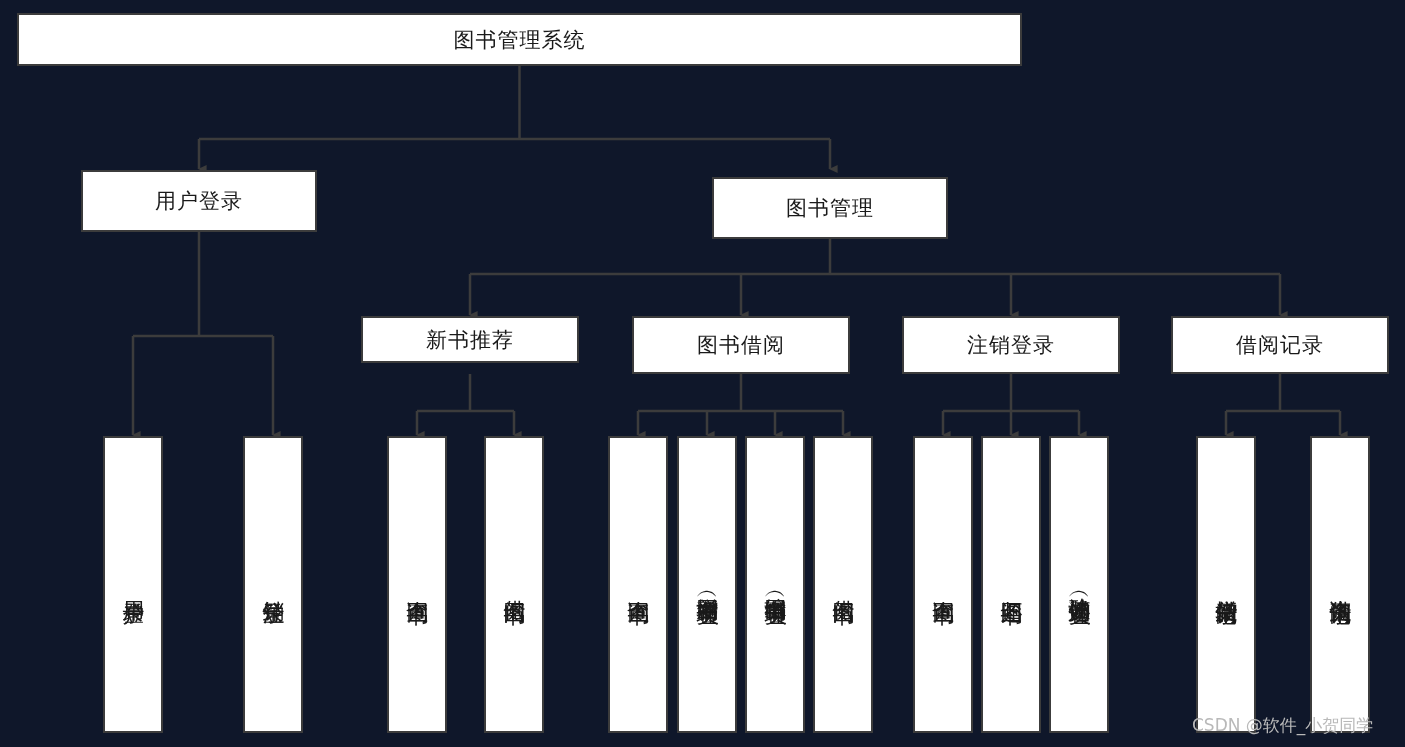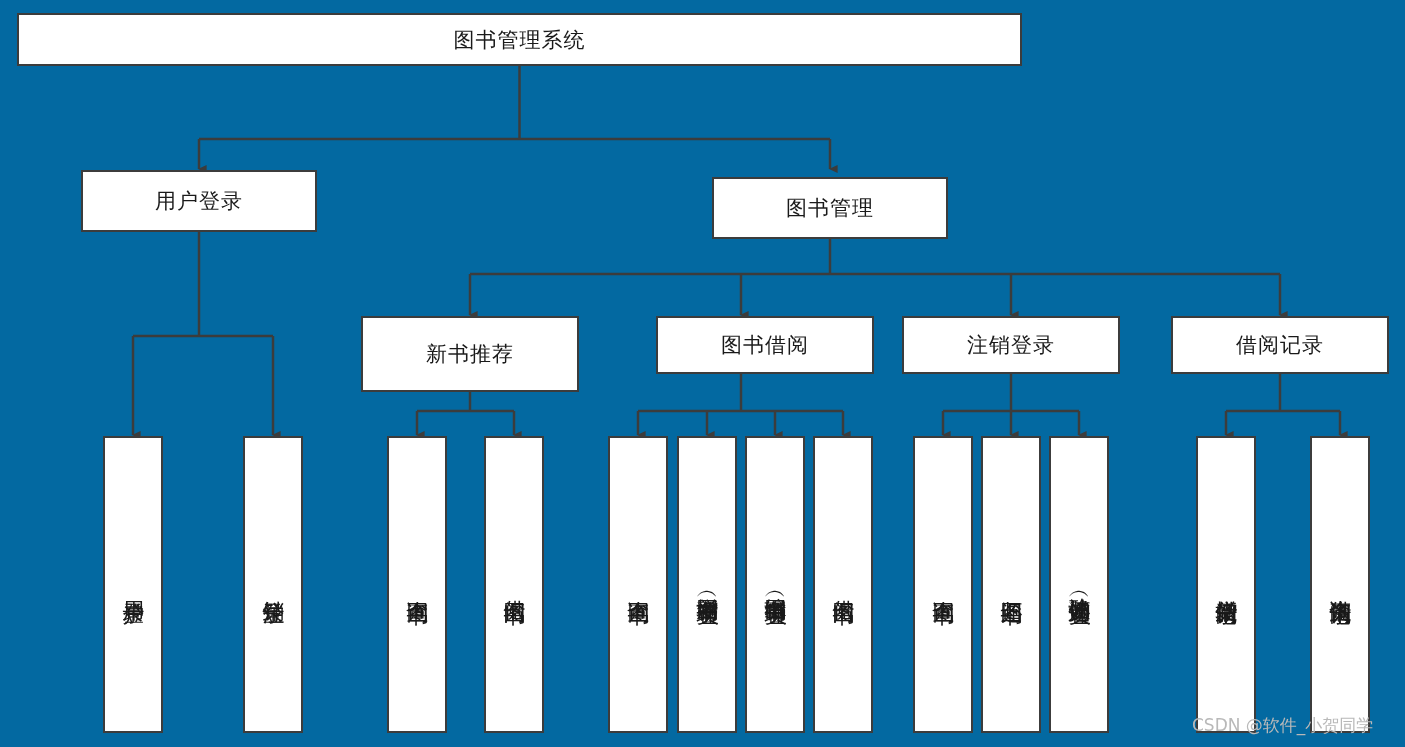--- a/index.html
+++ b/index.html
@@ -11,21 +11,21 @@
     width: 1405px;
     height: 747px;
     font-family: "Liberation Sans", "DejaVu Sans", sans-serif;
     overflow: hidden;
     position: relative;
   }
   #diagram-root {
     position: relative;
     width: 1405px;
     height: 747px;
-    background: #0369a1;
+    background: #0f172a;
   }
   svg.edges {
     position: absolute;
     left: 0;
     top: 0;
     width: 1405px;
     height: 747px;
   }
   .node {
     position: absolute;
@@ -126,30 +126,30 @@
       </div>
       <div class="node node-v" style="left: 103px; top: 436px; width: 60px; height: 297px;">
         <span class="vtext">用户登录</span>
       </div>
       <div class="node node-v" style="left: 243px; top: 436px; width: 60px; height: 297px;">
         <span class="vtext">注销登录</span>
       </div>
       <div class="node node-h" style="left: 712px; top: 177px; width: 236px; height: 62px;">
         <span>图书管理</span>
       </div>
-      <div class="node node-h" style="left: 361px; top: 316px; width: 218px; height: 76px;">
+      <div class="node node-h" style="left: 361px; top: 316px; width: 218px; height: 47px;">
         <span>新书推荐</span>
       </div>
       <div class="node node-v" style="left: 387px; top: 436px; width: 60px; height: 297px;">
         <span class="vtext">查询图书</span>
       </div>
       <div class="node node-v" style="left: 484px; top: 436px; width: 60px; height: 297px;">
         <span class="vtext">借阅图书</span>
       </div>
-      <div class="node node-h" style="left: 632px; top: 316px; width: 218px; height: 58px; margin-left: 24px;">
+      <div class="node node-h" style="left: 632px; top: 316px; width: 218px; height: 58px;">
         <span>图书借阅</span>
       </div>
       <div class="node node-v" style="left: 608px; top: 436px; width: 60px; height: 297px;">
         <span class="vtext">查询图书</span>
       </div>
       <div class="node node-v" style="left: 677px; top: 436px; width: 60px; height: 297px;">
         <span class="vtext">新增图书（管理员）</span>
       </div>
       <div class="node node-v" style="left: 745px; top: 436px; width: 60px; height: 297px;">
         <span class="vtext">编辑图书（管理员）</span>

